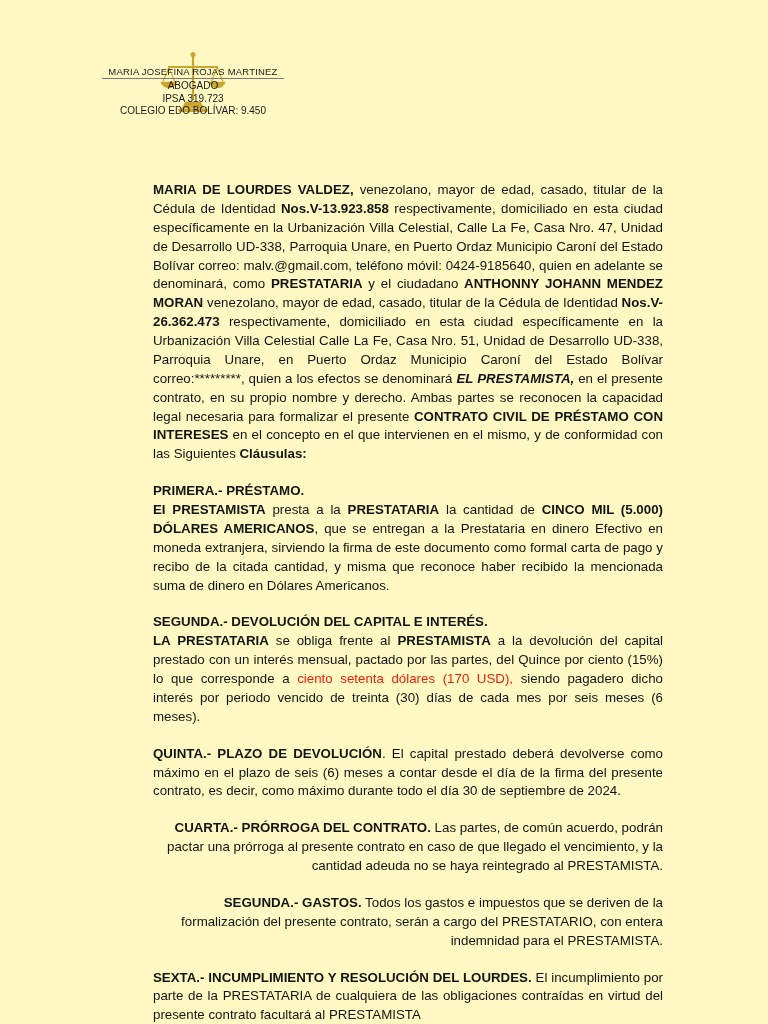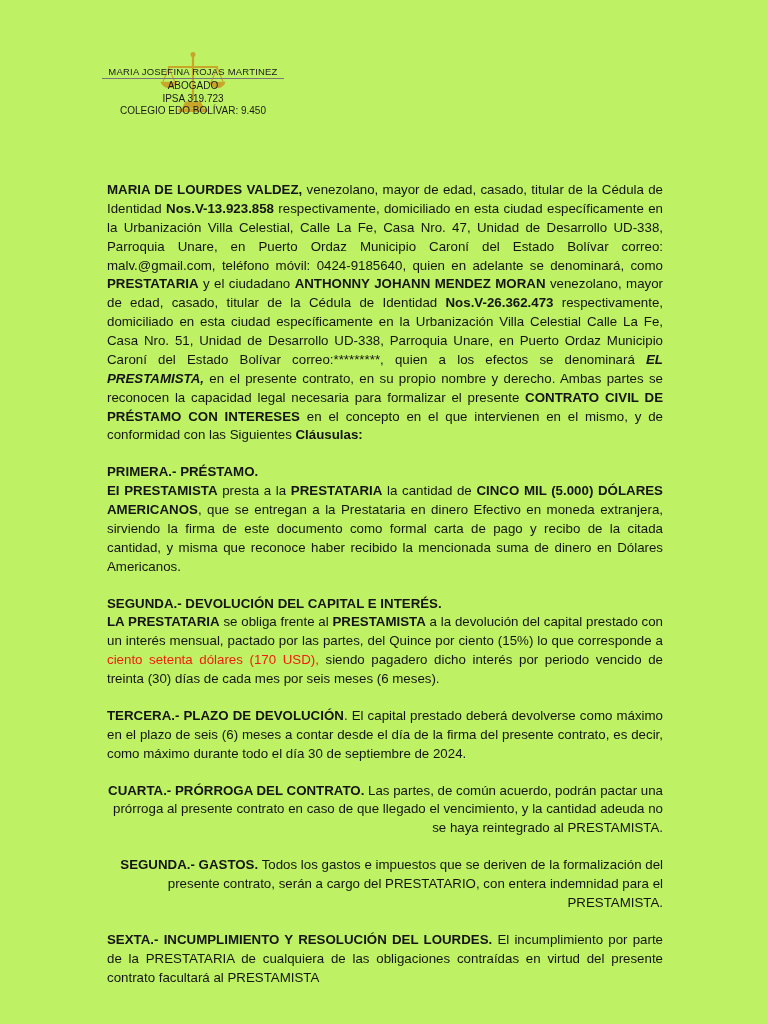--- a/index.html
+++ b/index.html
@@ -2,21 +2,21 @@
 <html><head>
 <meta charset="utf-8">
 <style>
   * { margin: 0; padding: 0; box-sizing: border-box; }
   html, body { background: #ffffff; }
   body { width: 768px; height: 1024px; }
   .page {
     position: relative;
     width: 768px;
     height: 1024px;
-    background: #bef264;
+    background: #fef9c3;
     font-family: "Liberation Sans", sans-serif;
     color: #111111;
     overflow: hidden;
   }
   .letterhead {
     position: absolute;
     top: 66px;
     left: 102px;
     width: 182px;
     text-align: center;
@@ -59,21 +59,21 @@
   }
   .doc-body {
     position: absolute;
     top: 181px;
     left: 107px;
     width: 556px;
     font-size: 13.3px;
     line-height: 1.42;
     color: #141414;
   }
-  .para { text-align: justify; margin-bottom: 18px; }
+  .para { text-align: justify; margin-bottom: 18px; margin-left: 46px; }
   .para.left { text-align: right; }
   .b  { font-weight: bold; }
   .bi { font-weight: bold; font-style: italic; }
   .red {  }
 </style>
 </head>
 <body>
 
 <div class="page">
 
@@ -99,19 +99,19 @@
       <div class="lh-ipsa">IPSA 319.723</div>
       <div class="lh-college">COLEGIO EDO BOLÍVAR: 9.450</div>
     </div>
   </header>
 
 
   <main class="doc-body">
       <p class="para"><span class="b">MARIA DE LOURDES VALDEZ,</span><span> venezolano, mayor de edad, casado, titular de la Cédula de Identidad </span><span class="b">Nos.V-13.923.858</span><span> respectivamente, domiciliado en esta ciudad específicamente en la Urbanización Villa Celestial, Calle La Fe, Casa Nro. 47, Unidad de Desarrollo UD-338, Parroquia Unare, en Puerto Ordaz Municipio Caroní del Estado Bolívar correo: malv.@gmail.com, teléfono móvil: 0424-9185640, quien en adelante se denominará, como </span><span class="b">PRESTATARIA</span><span> y el ciudadano </span><span class="b">ANTHONNY JOHANN MENDEZ MORAN</span><span> venezolano, mayor de edad, casado, titular de la Cédula de Identidad </span><span class="b">Nos.V-26.362.473</span><span> respectivamente, domiciliado en esta ciudad específicamente en la Urbanización Villa Celestial Calle La Fe, Casa Nro. 51, Unidad de Desarrollo UD-338, Parroquia Unare, en Puerto Ordaz Municipio Caroní del Estado Bolívar correo:*********, quien a los efectos se denominará </span><span class="bi">EL PRESTAMISTA,</span><span> en el presente contrato, en su propio nombre y derecho. Ambas partes se reconocen la capacidad legal necesaria para formalizar el presente </span><span class="b">CONTRATO CIVIL DE PRÉSTAMO CON INTERESES</span><span> en el concepto en el que intervienen en el mismo, y de conformidad con las Siguientes </span><span class="b">Cláusulas:</span></p>
       <p class="para"><span class="b">PRIMERA.-  PRÉSTAMO.</span><br><span class="b">EI PRESTAMISTA</span><span> presta a la </span><span class="b">PRESTATARIA</span><span> la cantidad de </span><span class="b">CINCO MIL (5.000) DÓLARES AMERICANOS</span><span>, que se entregan a la Prestataria en dinero Efectivo en moneda extranjera, sirviendo la firma de este documento como formal carta de pago y recibo de la citada cantidad, y misma que reconoce haber recibido la mencionada suma de dinero en Dólares Americanos.</span></p>
       <p class="para"><span class="b">SEGUNDA.- DEVOLUCIÓN  DEL  CAPITAL  E  INTERÉS.</span><br><span class="b">LA PRESTATARIA</span><span> se obliga frente al </span><span class="b">PRESTAMISTA</span><span> a la devolución del capital prestado con un interés mensual, pactado por las partes, del Quince por ciento (15%) lo que corresponde a </span><span class="red" style="color: rgb(240, 29, 13);">ciento setenta dólares (170 USD),</span><span> siendo pagadero dicho interés por periodo vencido de treinta (30) días de cada mes por seis meses (6 meses).</span></p>
-      <p class="para"><span class="b">TERCERA.- PLAZO DE DEVOLUCIÓN</span><span>. El capital prestado deberá devolverse como máximo en el plazo de seis (6) meses a contar desde el día de la firma del presente contrato, es decir, como máximo durante todo el día 30 de septiembre de 2024.</span></p>
+      <p class="para"><span class="b">QUINTA.- PLAZO DE DEVOLUCIÓN</span><span>. El capital prestado deberá devolverse como máximo en el plazo de seis (6) meses a contar desde el día de la firma del presente contrato, es decir, como máximo durante todo el día 30 de septiembre de 2024.</span></p>
       <p class="para left"><span class="b">CUARTA.- PRÓRROGA DEL CONTRATO.</span><span> Las partes, de común acuerdo, podrán pactar una prórroga al presente contrato en caso de que llegado el vencimiento, y la cantidad adeuda no se haya reintegrado al PRESTAMISTA.</span></p>
       <p class="para left"><span class="b">SEGUNDA.- GASTOS.</span><span> Todos los gastos e impuestos que se deriven de la formalización del presente contrato, serán a cargo del PRESTATARIO, con entera indemnidad para el PRESTAMISTA.</span></p>
       <p class="para"><span class="b">SEXTA.-  INCUMPLIMIENTO  Y  RESOLUCIÓN  DEL  LOURDES.</span><span> El incumplimiento por parte de la PRESTATARIA de cualquiera de las obligaciones contraídas en virtud del presente contrato facultará al PRESTAMISTA</span></p>
     </main>
 
 </div>
 
 </body></html>

